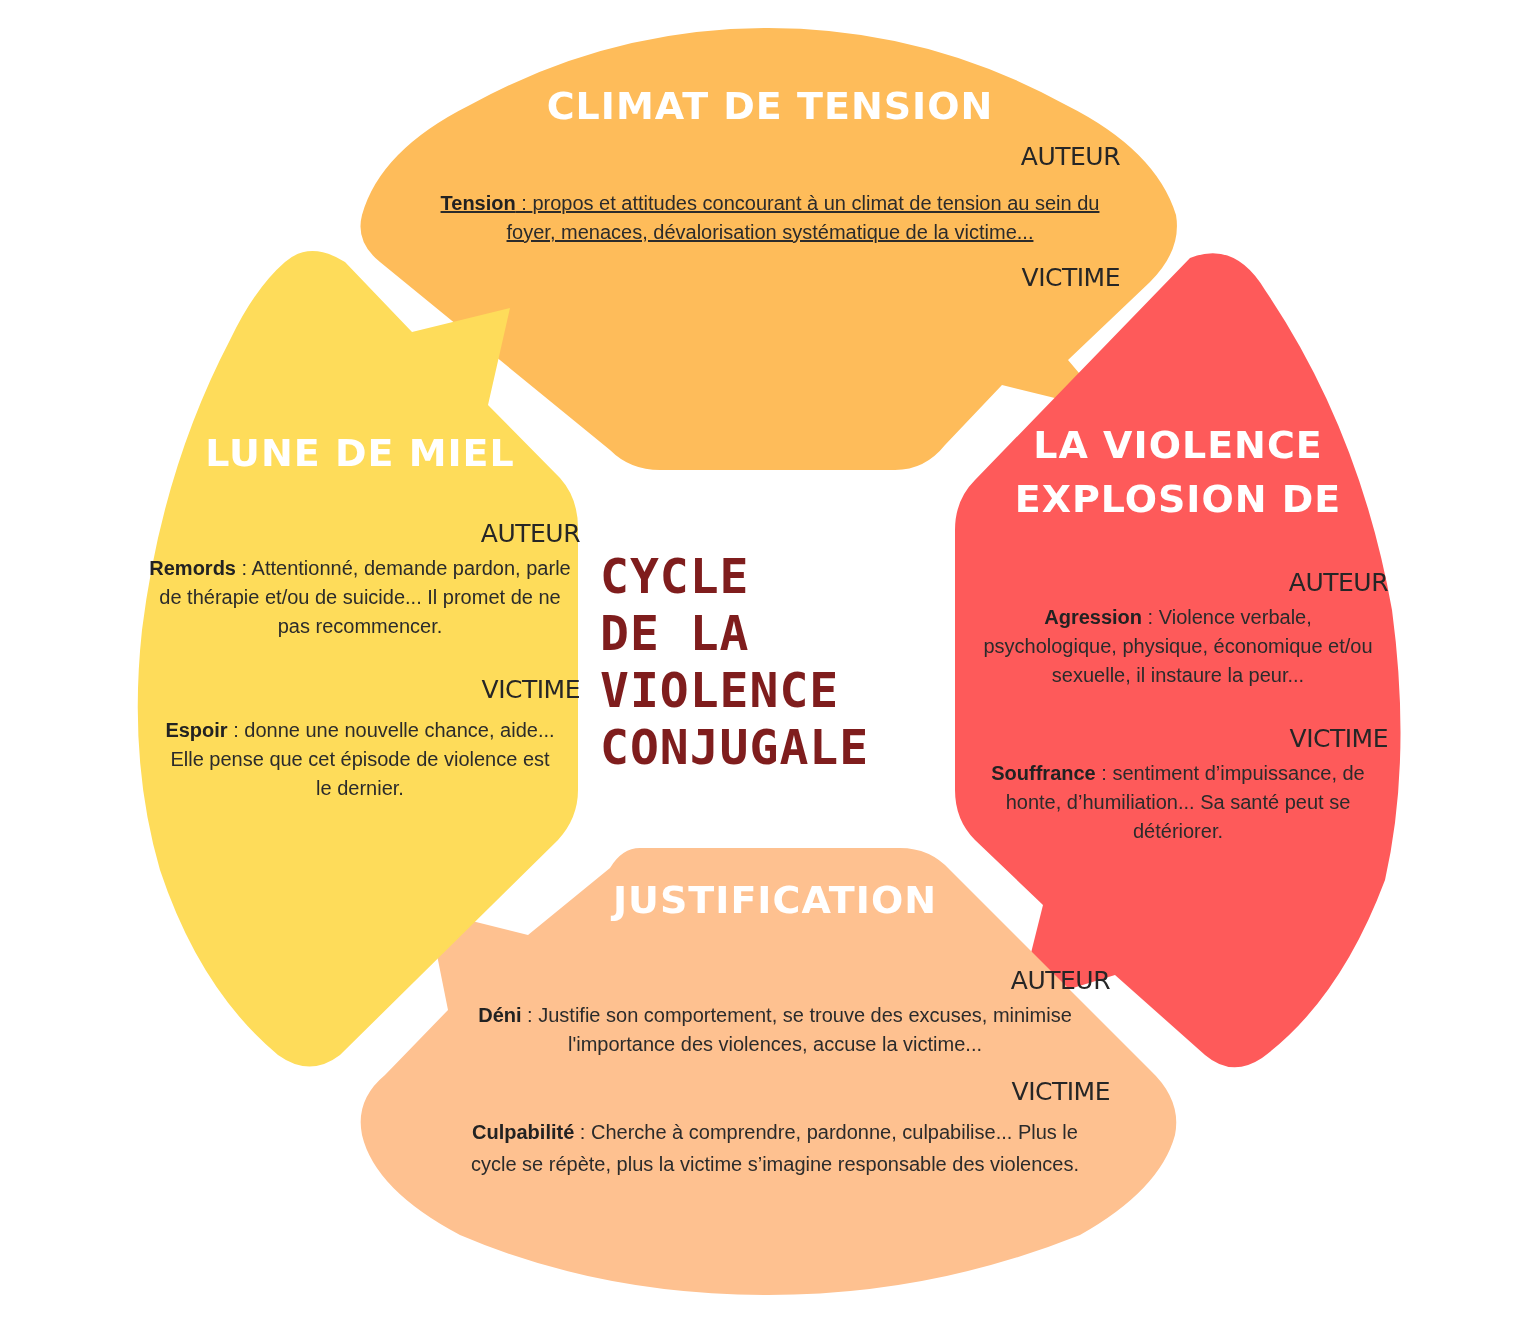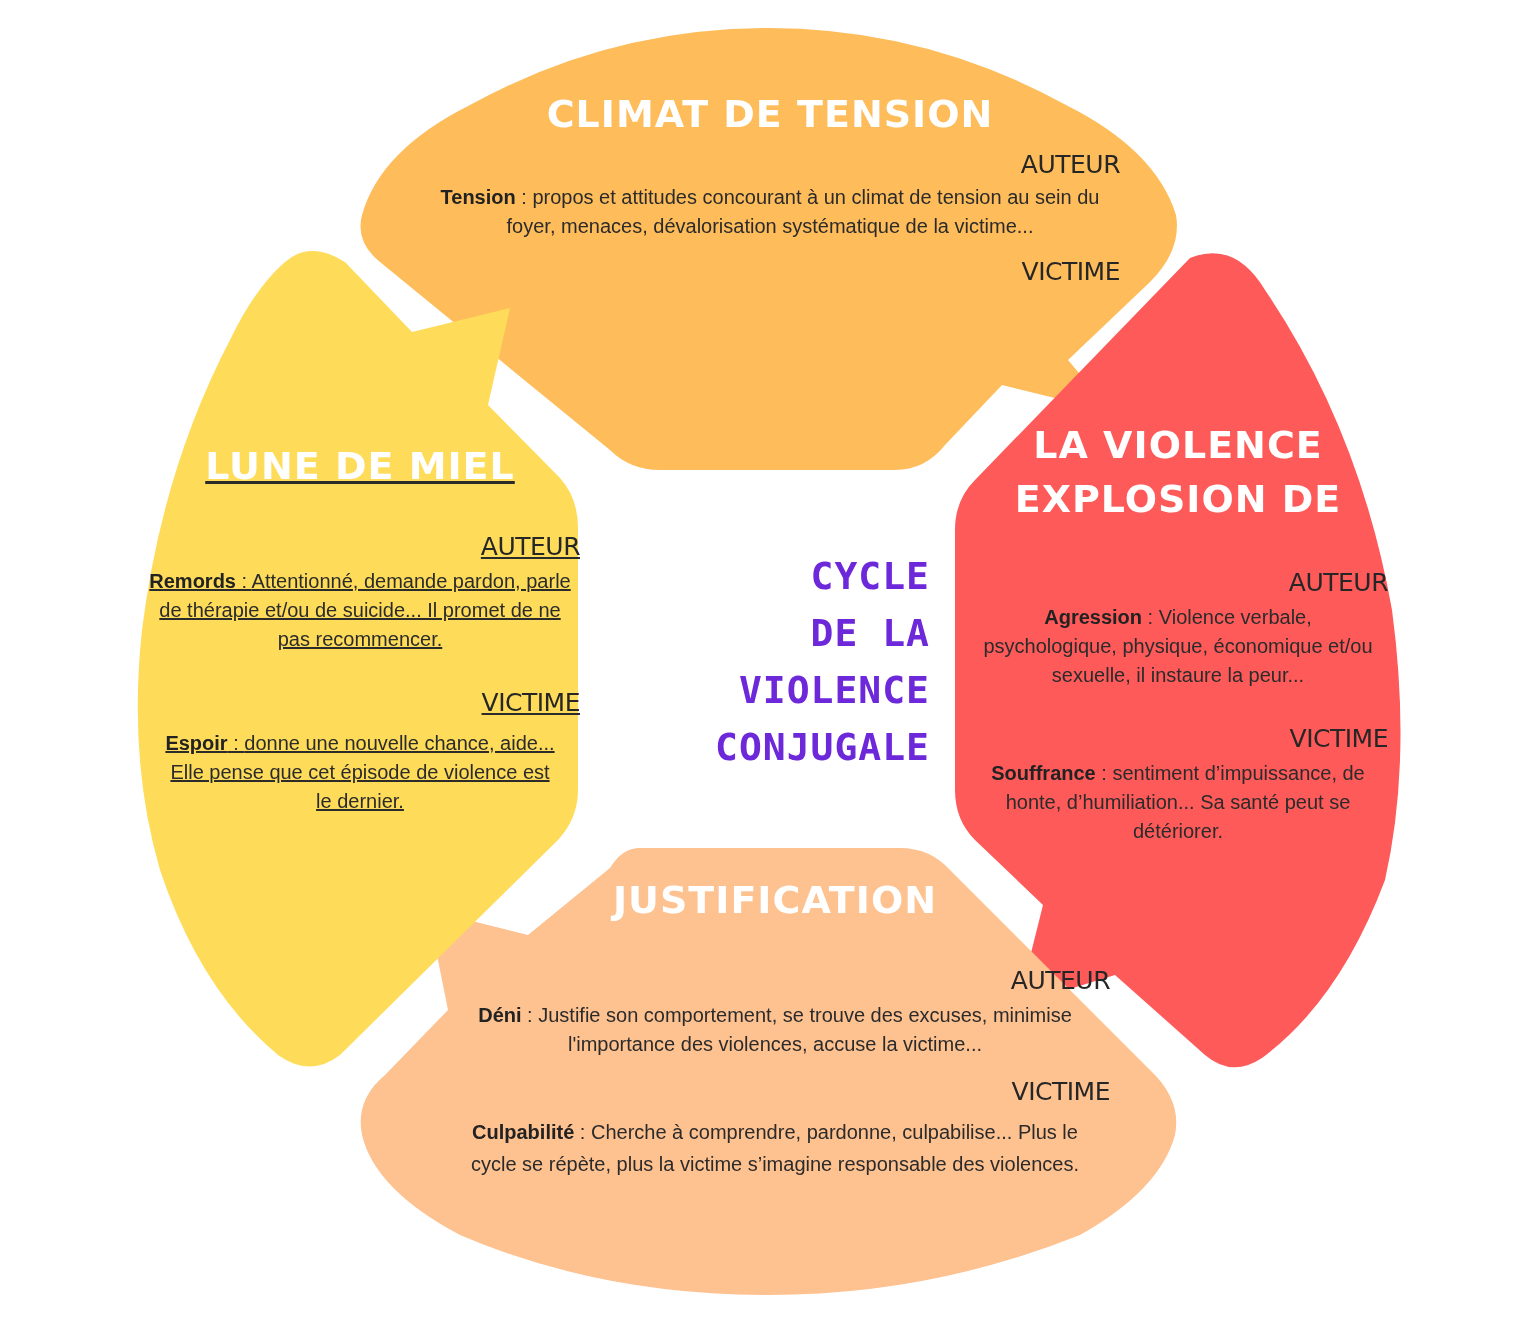--- a/index.html
+++ b/index.html
@@ -3,22 +3,22 @@
 <meta charset="utf-8">
 <style>
   html, body { margin: 0; padding: 0; background: #ffffff; }
   body { width: 1536px; height: 1339px; position: relative; overflow: hidden; font-family: "Liberation Sans", sans-serif; }
   svg.shapes { position: absolute; left: 0; top: 0; width: 1536px; height: 1339px; }
   .panel { position: absolute; text-align: center; color: #2b2b2b; }
   .phase-title { font-family: "DejaVu Sans", sans-serif; font-weight: bold; color: #ffffff; letter-spacing: 1px; line-height: 1.2; }
   .role { font-family: "DejaVu Sans", sans-serif; font-size: 25px; color: #262626; letter-spacing: -0.5px; margin: 0; text-align: right; }
   .desc { font-size: 20px; line-height: 29px; margin: 0; color: #2b2b2b; }
   .desc b { font-weight: bold; color: #222; }
-  .center-title { position: absolute; left: 600px; top: 548px; width: 330px; text-align: right;
-    font-family: "DejaVu Sans Mono", monospace; font-size: 38px; line-height: 57px; color: #6d28d9; font-weight: bold; letter-spacing: 1px; }
+  .center-title { position: absolute; left: 600px; top: 548px; width: 330px; text-align: left;
+    font-family: "DejaVu Sans Mono", monospace; font-size: 48px; line-height: 57px; color: #7f1d1d; font-weight: bold; letter-spacing: 1px; }
   .center-title span { display: block; }
 </style>
 </head>
 <body>
 
 <svg class="shapes" viewBox="0 0 1536 1339" xmlns="http://www.w3.org/2000/svg">
 
   <path fill="#FEBC5A" d="M 362 215
        Q 380 150 470 105
        Q 610 28 768 28
@@ -83,45 +83,45 @@
        Q 255 288 285 262 Z"></path>
 </svg>
 
 <div class="center-title">
   <span>CYCLE</span>
   <span>DE LA</span>
   <span>VIOLENCE</span>
   <span>CONJUGALE</span>
 </div>
 
-<div class="panel" style="left:420px; top:92px; width:700px;">
+<div class="panel" style="left:420px; top:84px; width:700px;">
   <div class="phase-title" style="font-size:38px;">CLIMAT DE TENSION</div>
   <p class="role" style="margin-top:12px;">AUTEUR</p>
-  <p class="desc" style="margin-top:4px; padding:0 12px;">
+  <p class="desc" style="margin-top:18px; padding:0 12px;text-decoration:underline;">
     <b>Tension</b><span> : </span><span>propos et attitudes concourant à un climat de tension au sein du foyer, menaces, dévalorisation systématique de la victime...</span>
   </p>
   <p class="role" style="margin-top:16px;">VICTIME</p>
 </div>
 
 <div class="panel" style="left:968px; top:418px; width:420px;">
   <div class="phase-title" style="font-size:38px; line-height:54px;">
     <span style="display:block;">LA VIOLENCE</span>
     <span style="display:block;">EXPLOSION DE</span>
   </div>
   <p class="role" style="margin-top:42px;">AUTEUR</p>
   <p class="desc" style="margin:6px auto 0; width:400px;">
     <b>Agression</b><span> : </span><span>Violence verbale, psychologique, physique, économique et/ou sexuelle, il instaure la peur...</span>
   </p>
   <p class="role" style="margin-top:34px;">VICTIME</p>
   <p class="desc" style="margin:6px auto 0; width:410px;">
     <b>Souffrance</b><span> : </span><span>sentiment d’impuissance, de honte, d’humiliation... Sa santé peut se détériorer.</span>
   </p>
 </div>
 
-<div class="panel" style="left:140px; top:444px; width:440px;text-decoration:underline;">
+<div class="panel" style="left:140px; top:431px; width:440px;">
   <div class="phase-title" style="font-size:38px;">LUNE DE MIEL</div>
   <p class="role" style="margin-top:42px;">AUTEUR</p>
   <p class="desc" style="margin:6px auto 0; width:430px;">
     <b>Remords</b><span> : </span><span>Attentionné, demande pardon, parle de thérapie et/ou de suicide... Il promet de ne pas recommencer.</span>
   </p>
   <p class="role" style="margin-top:34px;">VICTIME</p>
   <p class="desc" style="margin:12px auto 0; width:400px;">
     <b>Espoir</b><span> : </span><span>donne une nouvelle chance, aide... Elle pense que cet épisode de violence est le dernier.</span>
   </p>
 </div>

